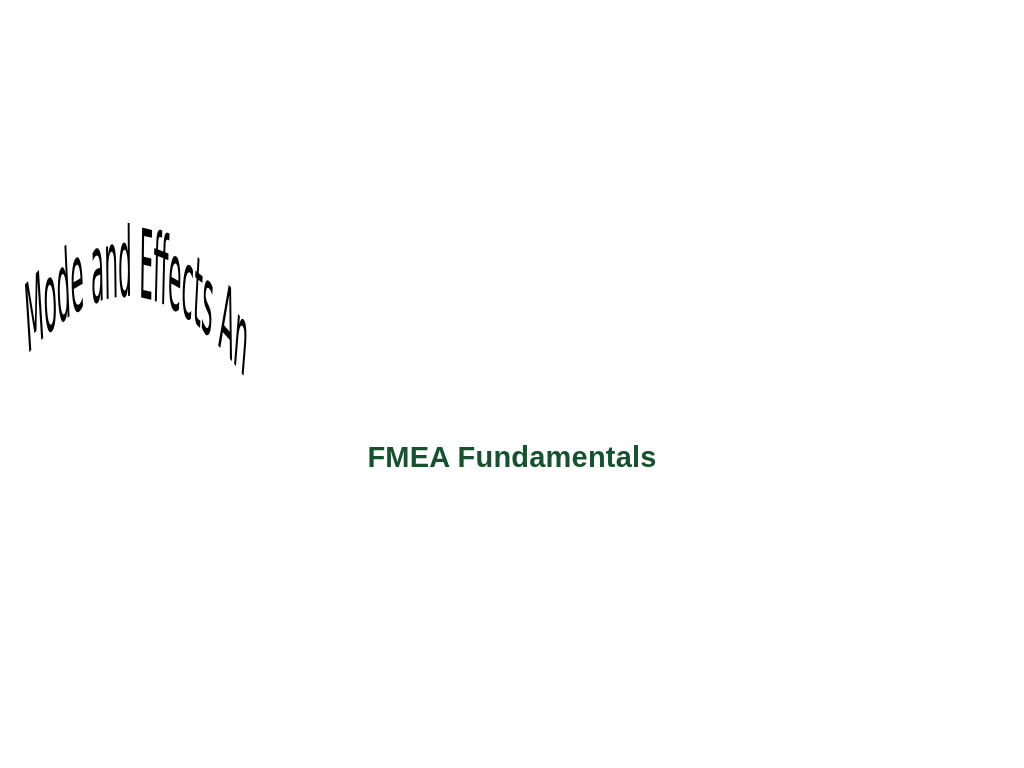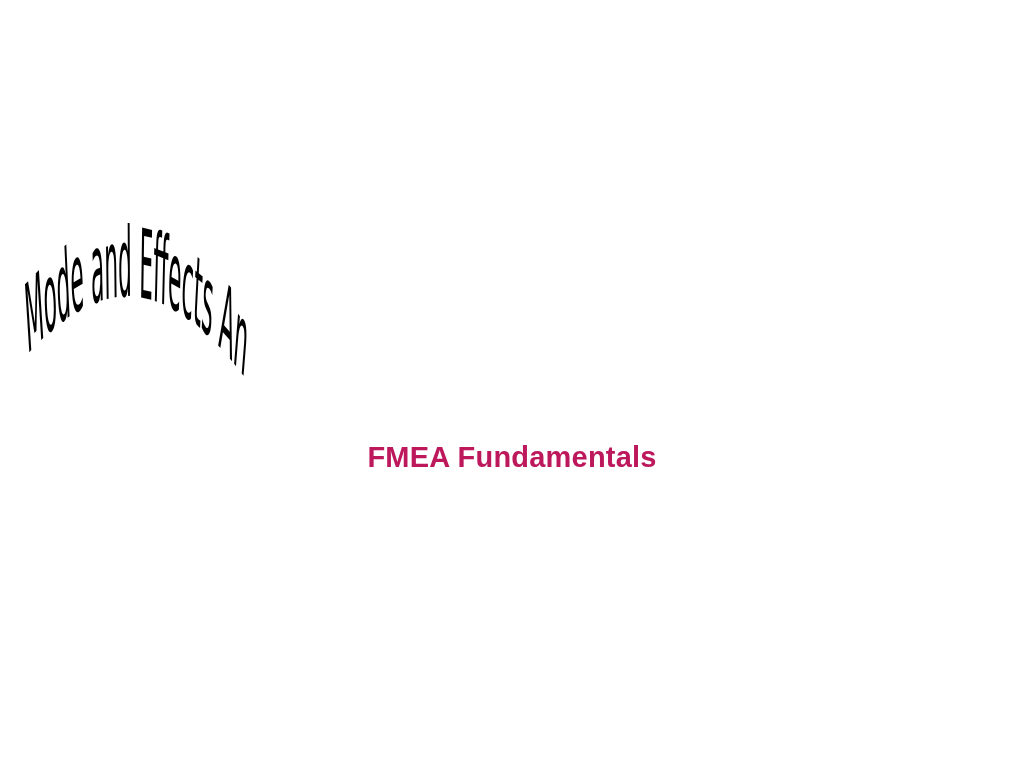--- a/index.html
+++ b/index.html
@@ -69,16 +69,16 @@
 
         <path id="title-arc-path" d="M 62,158 C 230,108 360,88 512,86 C 664,88 800,110 962,162" fill="none" stroke="none"></path>
       </defs>
       <text class="wordart-text" x="0" y="0" style="fill: rgb(0, 0, 0); transform: scaleX(0.25);">
         <textPath href="#title-arc-path" xlink:href="#title-arc-path" startOffset="50%" text-anchor="middle">Failure Mode and Effects Analysis</textPath>
       </text>
     </svg>
   </div>
 
   <div id="subtitle-block">
-    <span id="subtitle-text" style="color: #be185d;">FMEA Fundamentals</span>
+    <span id="subtitle-text" style="color: #14532d;">FMEA Fundamentals</span>
   </div>
 
 </div>
 
 </body></html>

